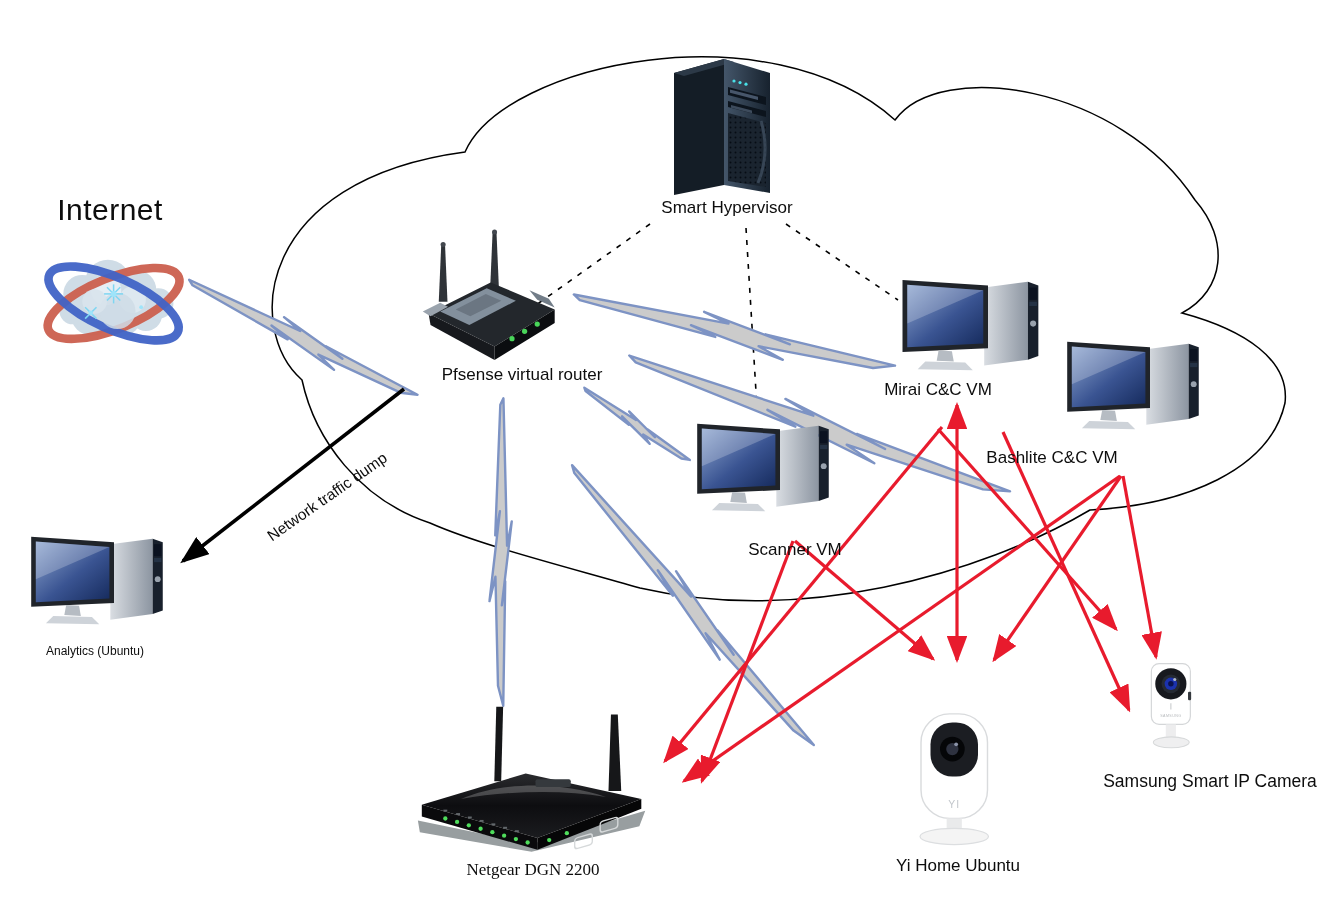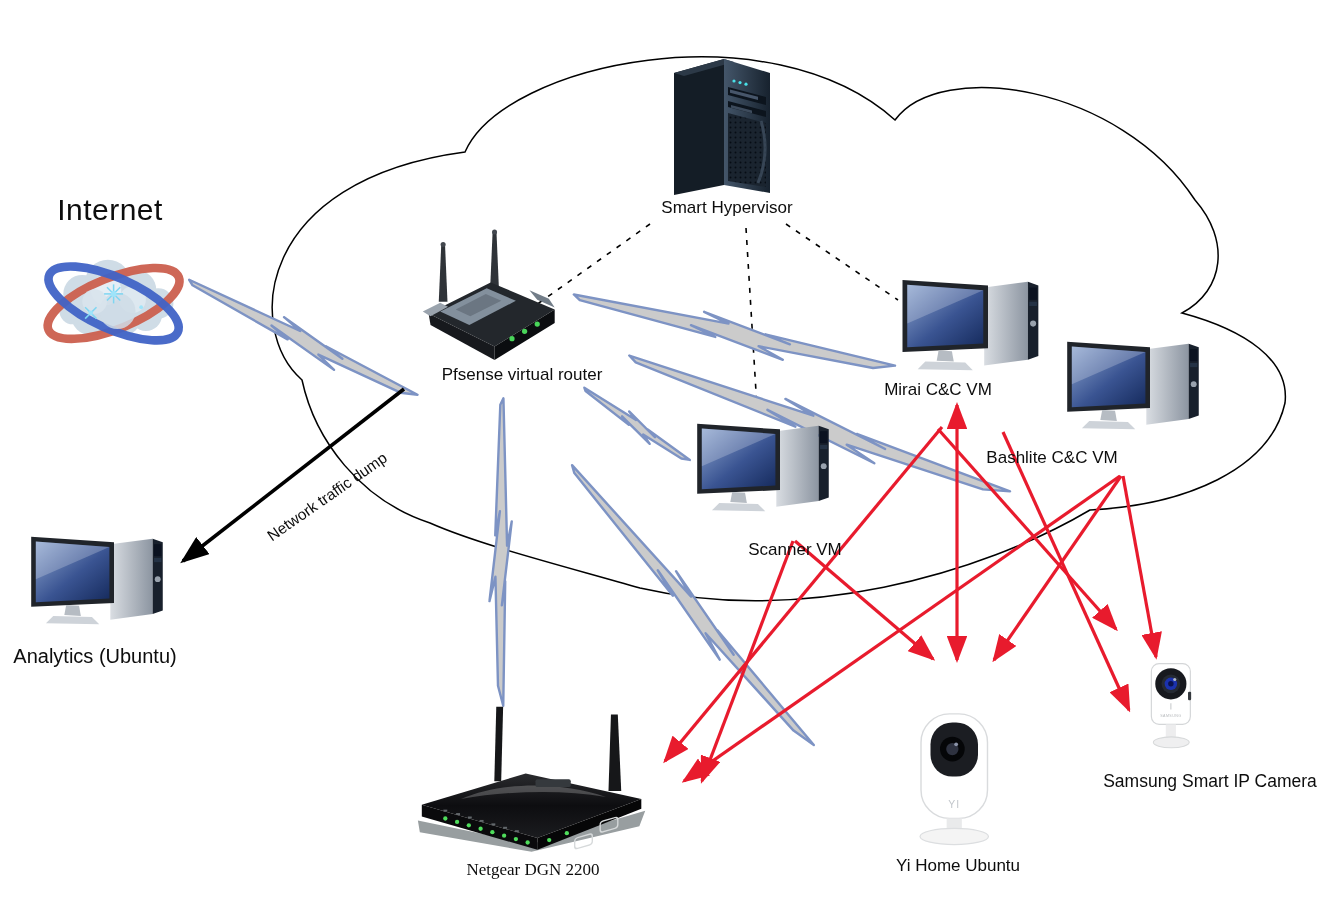--- a/index.html
+++ b/index.html
@@ -2,21 +2,21 @@
 <html><head>
 <meta charset="utf-8">
 <style>
   html,body{margin:0;padding:0;background:#ffffff;}
   .stage{position:relative;width:1337px;height:899px;background:#ffffff;overflow:hidden;
          font-family:"Liberation Sans", sans-serif;}
   .stage svg.main{position:absolute;left:0;top:0;}
   .lbl{position:absolute;color:#0d0d0d;white-space:nowrap;font-size:17px;
        transform:translateX(-50%);line-height:1.1;}
   .lbl.big{font-size:30px;letter-spacing:.5px;}
-  .lbl.small{font-size:20px;}
+  .lbl.small{font-size:12px;}
   .lbl.wide{font-size:17.5px;}
   .lbl.rot{transform:translateX(-50%) rotate(-35deg);font-size:15.5px;}
 </style>
 </head>
 <body>
 
 <div class="stage">
 
 <svg class="main" width="1337" height="899" viewBox="0 0 1337 899">
   <defs>

